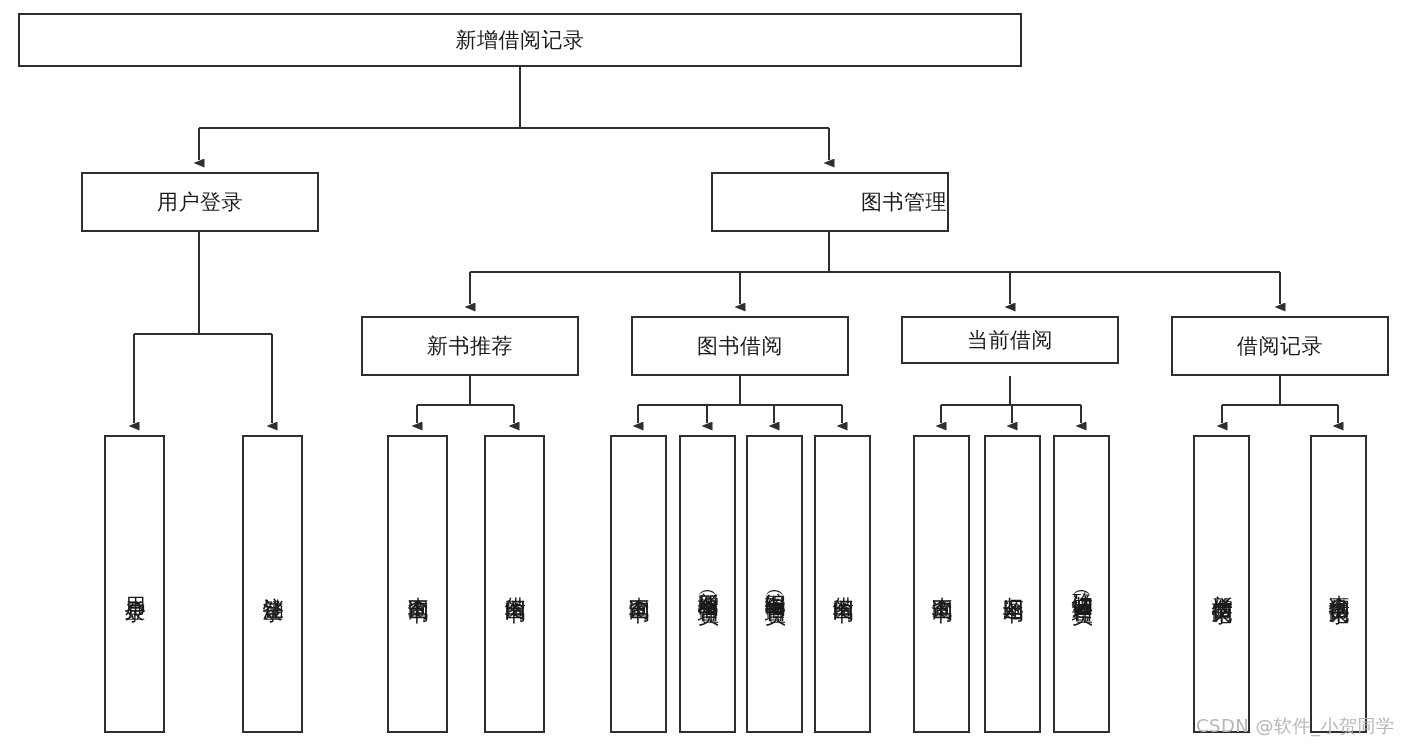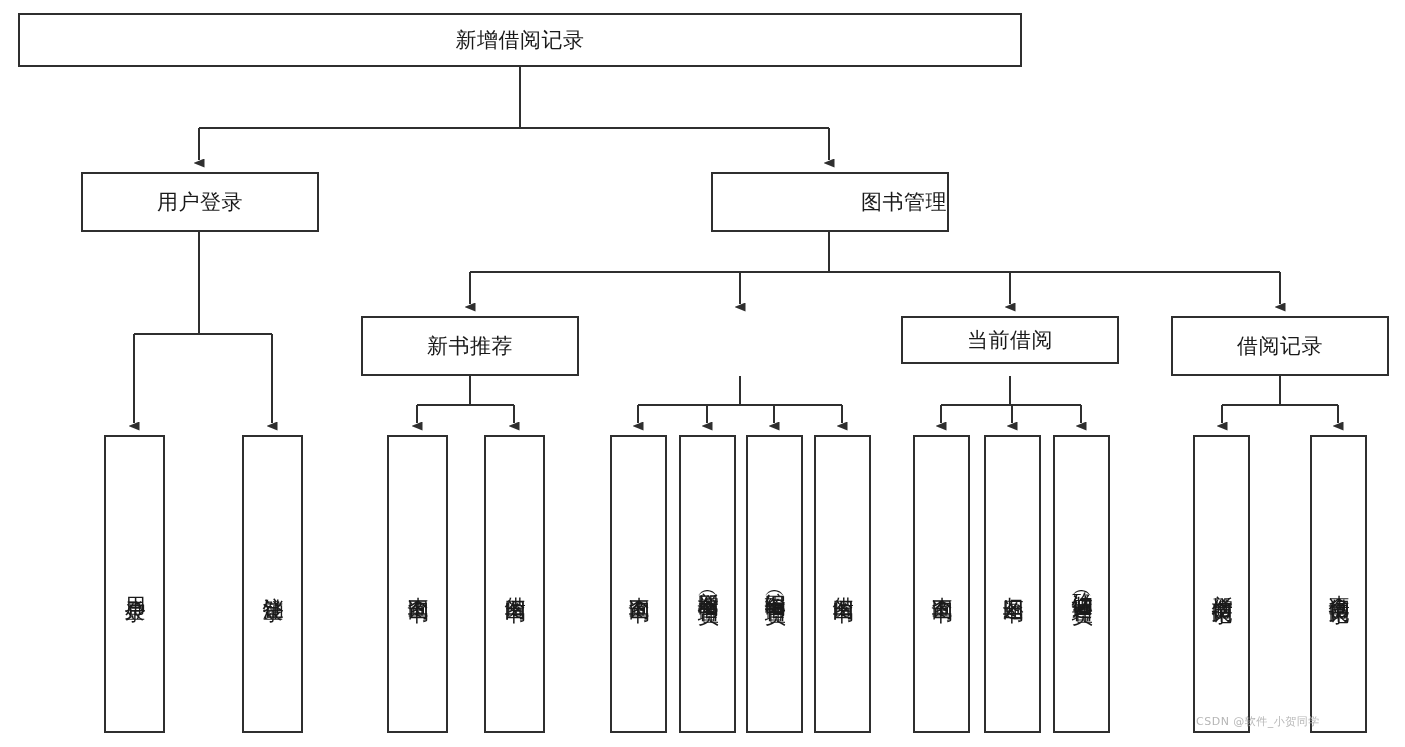--- a/index.html
+++ b/index.html
@@ -55,21 +55,21 @@
     font-size: 21px;
     line-height: 1.32;
     letter-spacing: 2px;
     white-space: normal;
     max-height: 100%;
   }
   .watermark {
     position: absolute;
     left: 1196px;
     top: 714px;
-    font-size: 11px;
+    font-size: 18px;
     color: #b6b6b6;
     letter-spacing: 0.5px;
     white-space: nowrap;
     font-family: "DejaVu Sans", "Liberation Sans", sans-serif;
   }
 </style>
 </head>
 <body>
 
 <div id="diagram-canvas">
@@ -131,20 +131,23 @@
   <div class="node" style="left:81px; top:172px; width:238px; height:60px;">
     <span class="node-label">用户登录</span>
   </div>
   <div class="node" style="left:711px; top:172px; width:238px; height:60px;justify-content:flex-end;">
     <span class="node-label">图书管理</span>
   </div>
 
   <div class="node" style="left:361px; top:316px; width:218px; height:60px;">
     <span class="node-label">新书推荐</span>
   </div>
+  <div class="node" style="left:631px; top:316px; width:218px; height:60px;">
+    <span class="node-label">图书借阅</span>
+  </div>
   <div class="node" style="left:901px; top:316px; width:218px; height:48px;">
     <span class="node-label">当前借阅</span>
   </div>
   <div class="node" style="left:1171px; top:316px; width:218px; height:60px;">
     <span class="node-label">借阅记录</span>
   </div>
 
   <div class="node leaf" style="left:104px; top:435px; width:61px; height:298px;">
     <span class="node-label">用户登录</span>
   </div>

